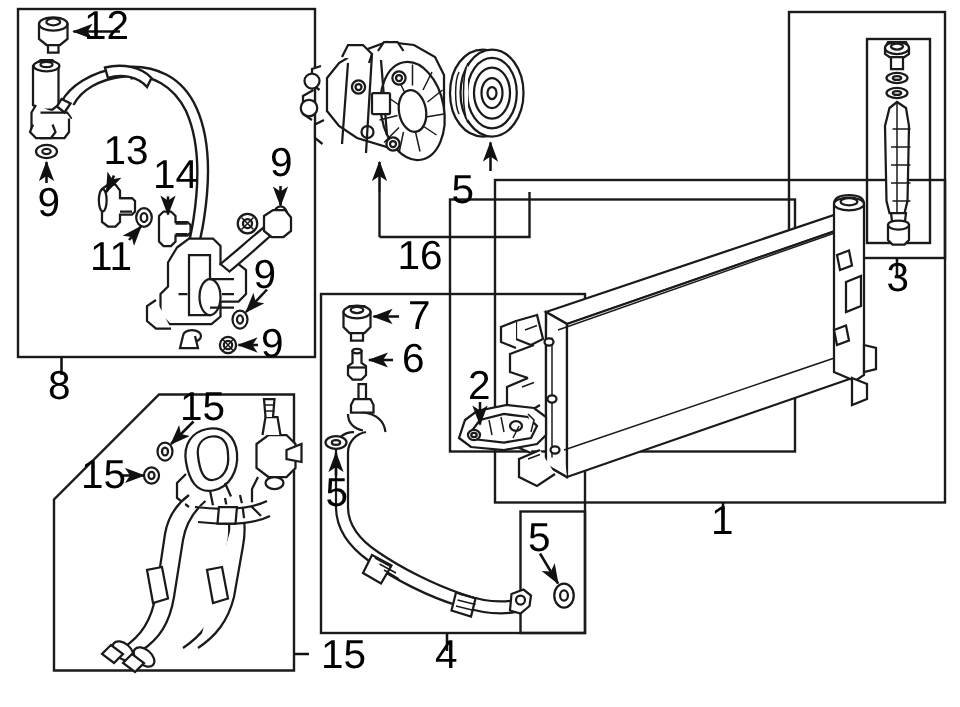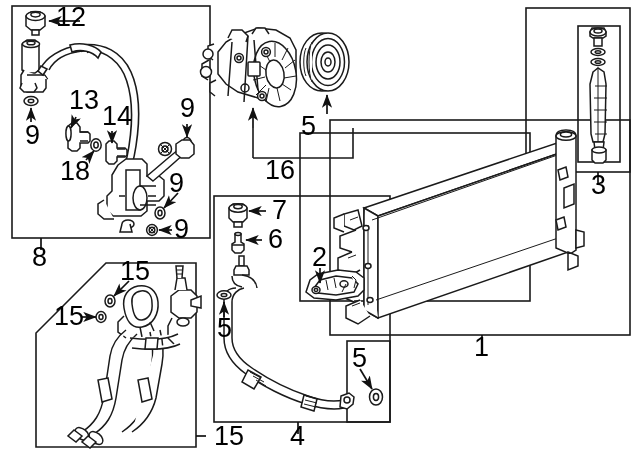--- a/index.html
+++ b/index.html
@@ -370,21 +370,21 @@
     <path d="M196,436 L206,436"></path>
     <path d="M298,422 L298,434"></path>
     <path d="M482,335 L482,346"></path>
     <path d="M598,172 L598,184"></path>
   </g>
 </svg>
 
 <div class="callout c-lg" style="left:56px;top:4px;">12</div>
 <div class="callout c-lg" style="left:69px;top:87px;text-align:right;">13</div>
 <div class="callout c-lg" style="left:102px;top:103px;">14</div>
-<div class="callout c-lg" style="left:60px;top:158px;">18</div>
+<div class="callout c-lg" style="left:60px;top:158px;">11</div>
 <div class="callout c-lg" style="left:25px;top:122px;">9</div>
 <div class="callout c-lg" style="left:180px;top:95px;">9</div>
 <div class="callout c-lg" style="left:169px;top:170px;">9</div>
 <div class="callout c-lg" style="left:174px;top:216px;">9</div>
 <div class="callout c-lg" style="left:32px;top:244px;">8</div>
 <div class="callout c-lg" style="left:120px;top:258px;">15</div>
 <div class="callout c-lg" style="left:54px;top:303px;">15</div>
 <div class="callout c-lg" style="left:214px;top:423px;">15</div>
 <div class="callout c-lg" style="left:272px;top:197px;">7</div>
 <div class="callout c-lg" style="left:268px;top:226px;">6</div>

